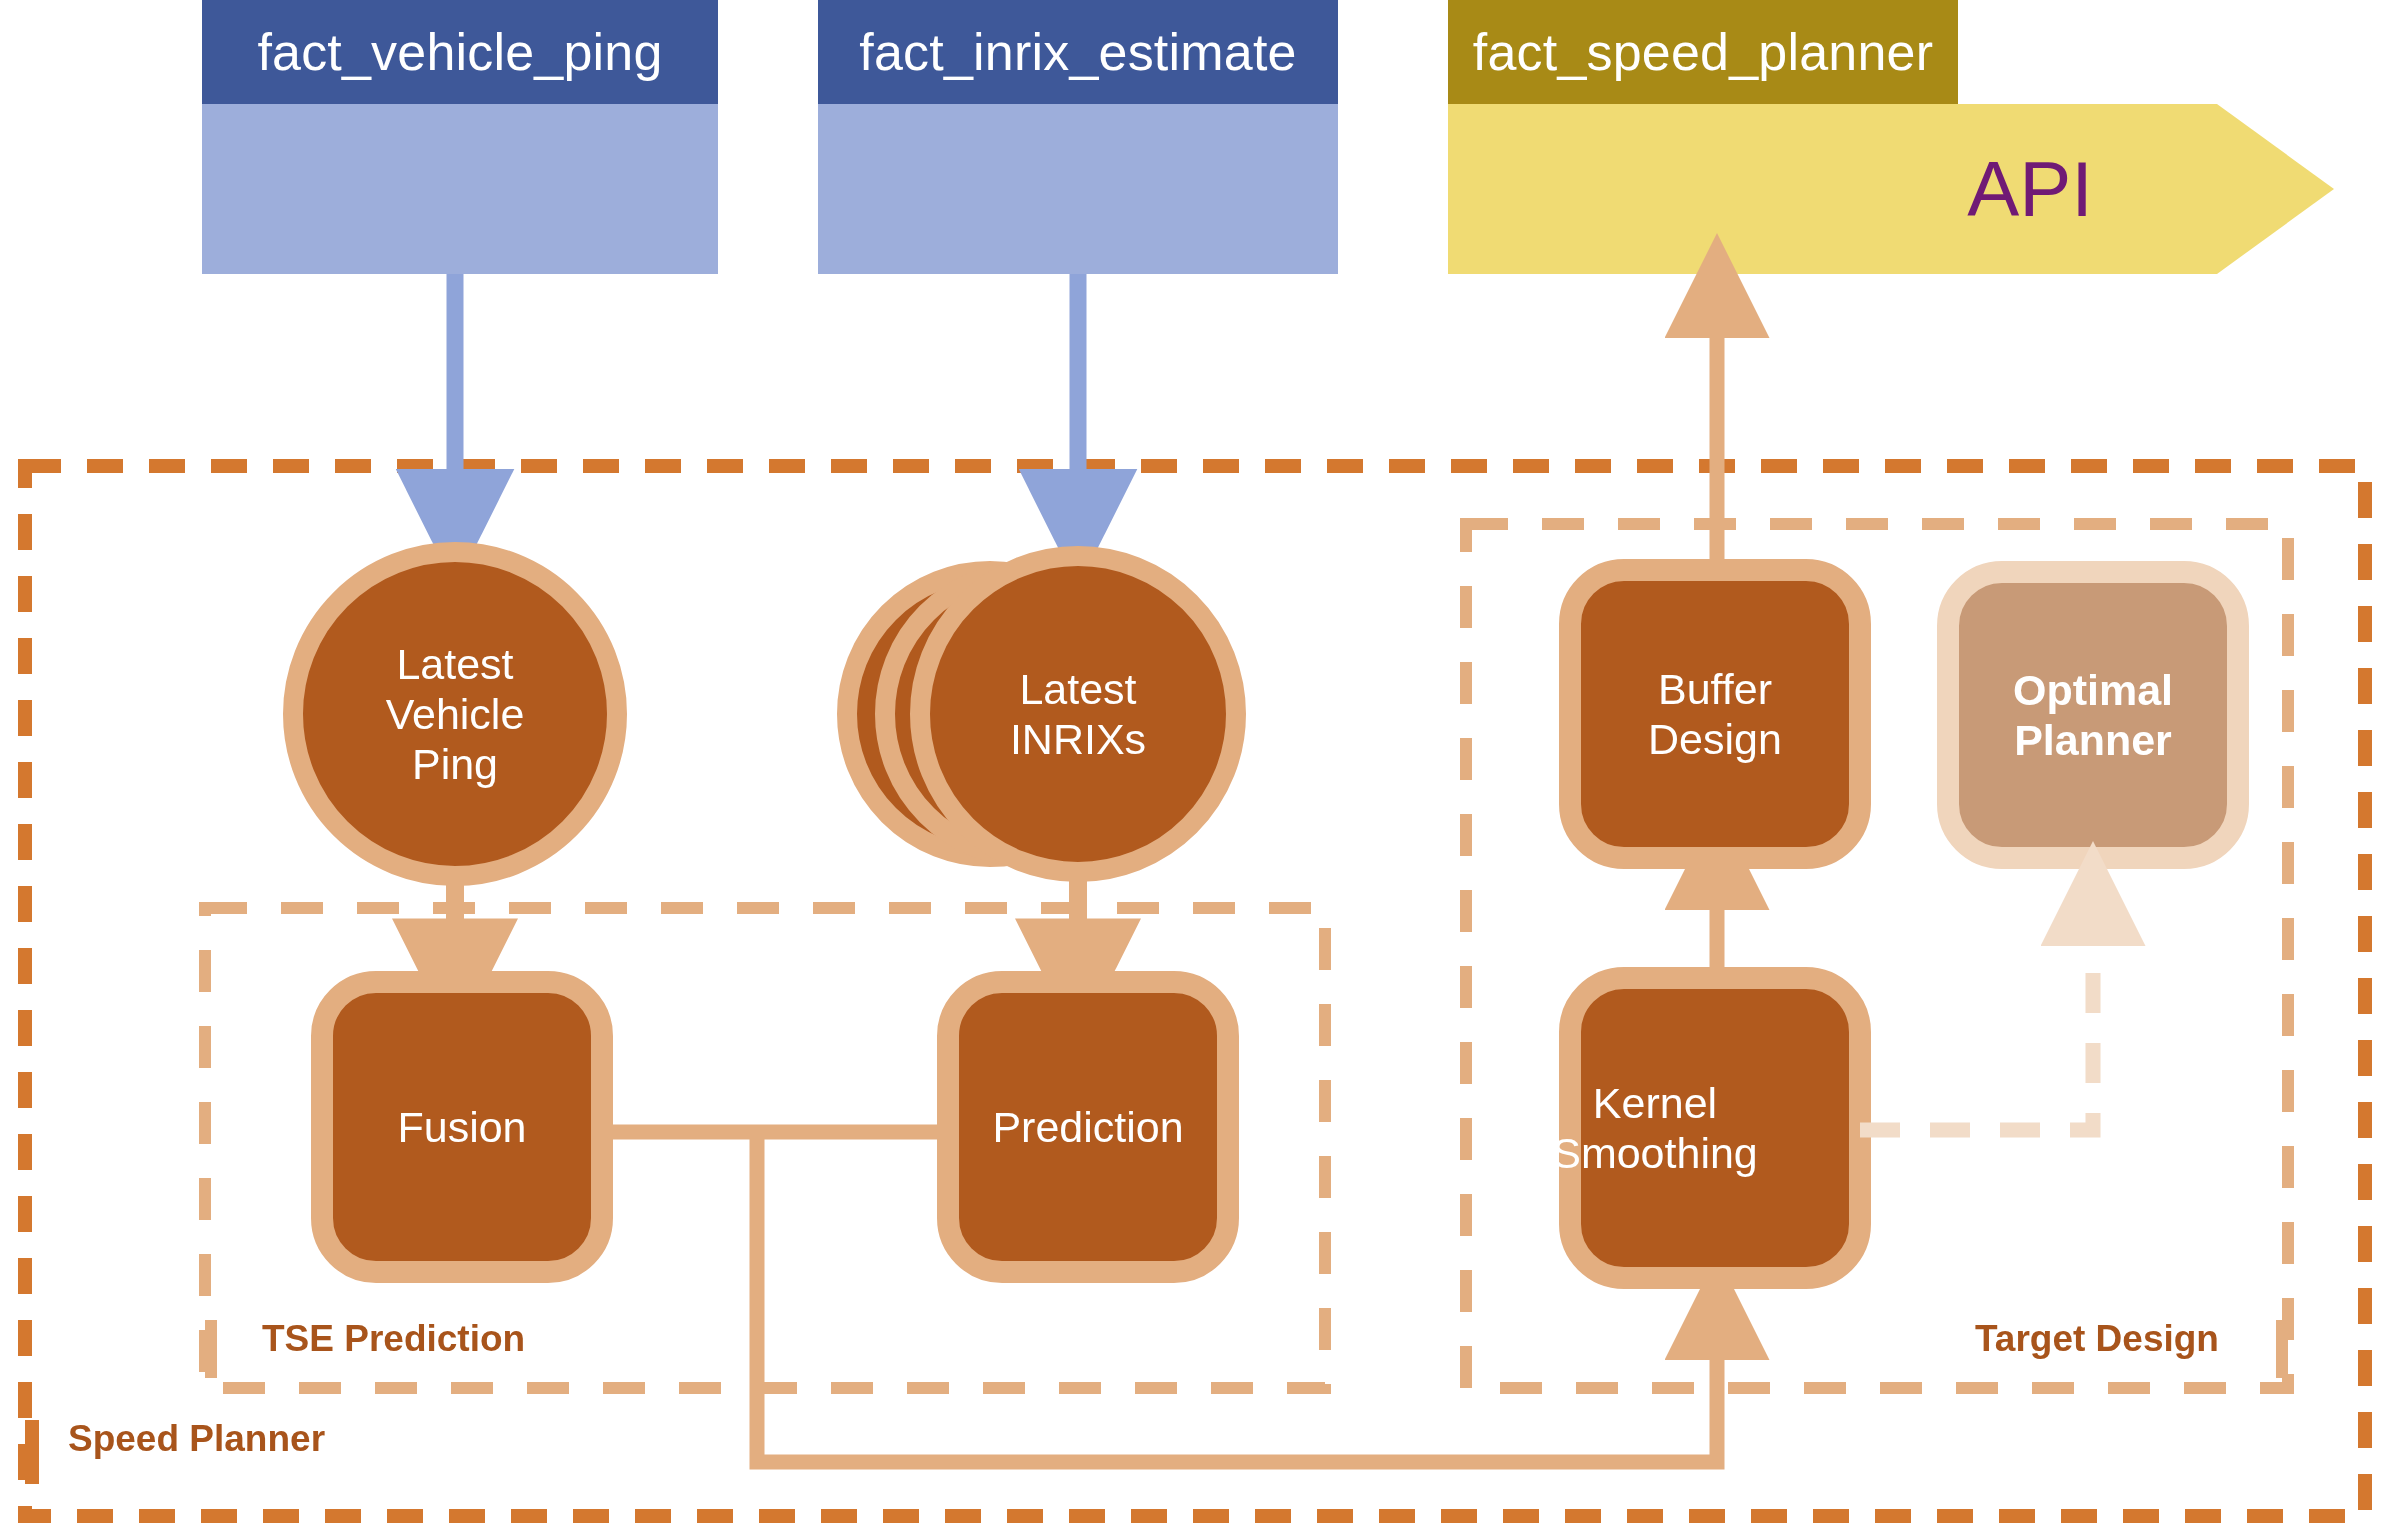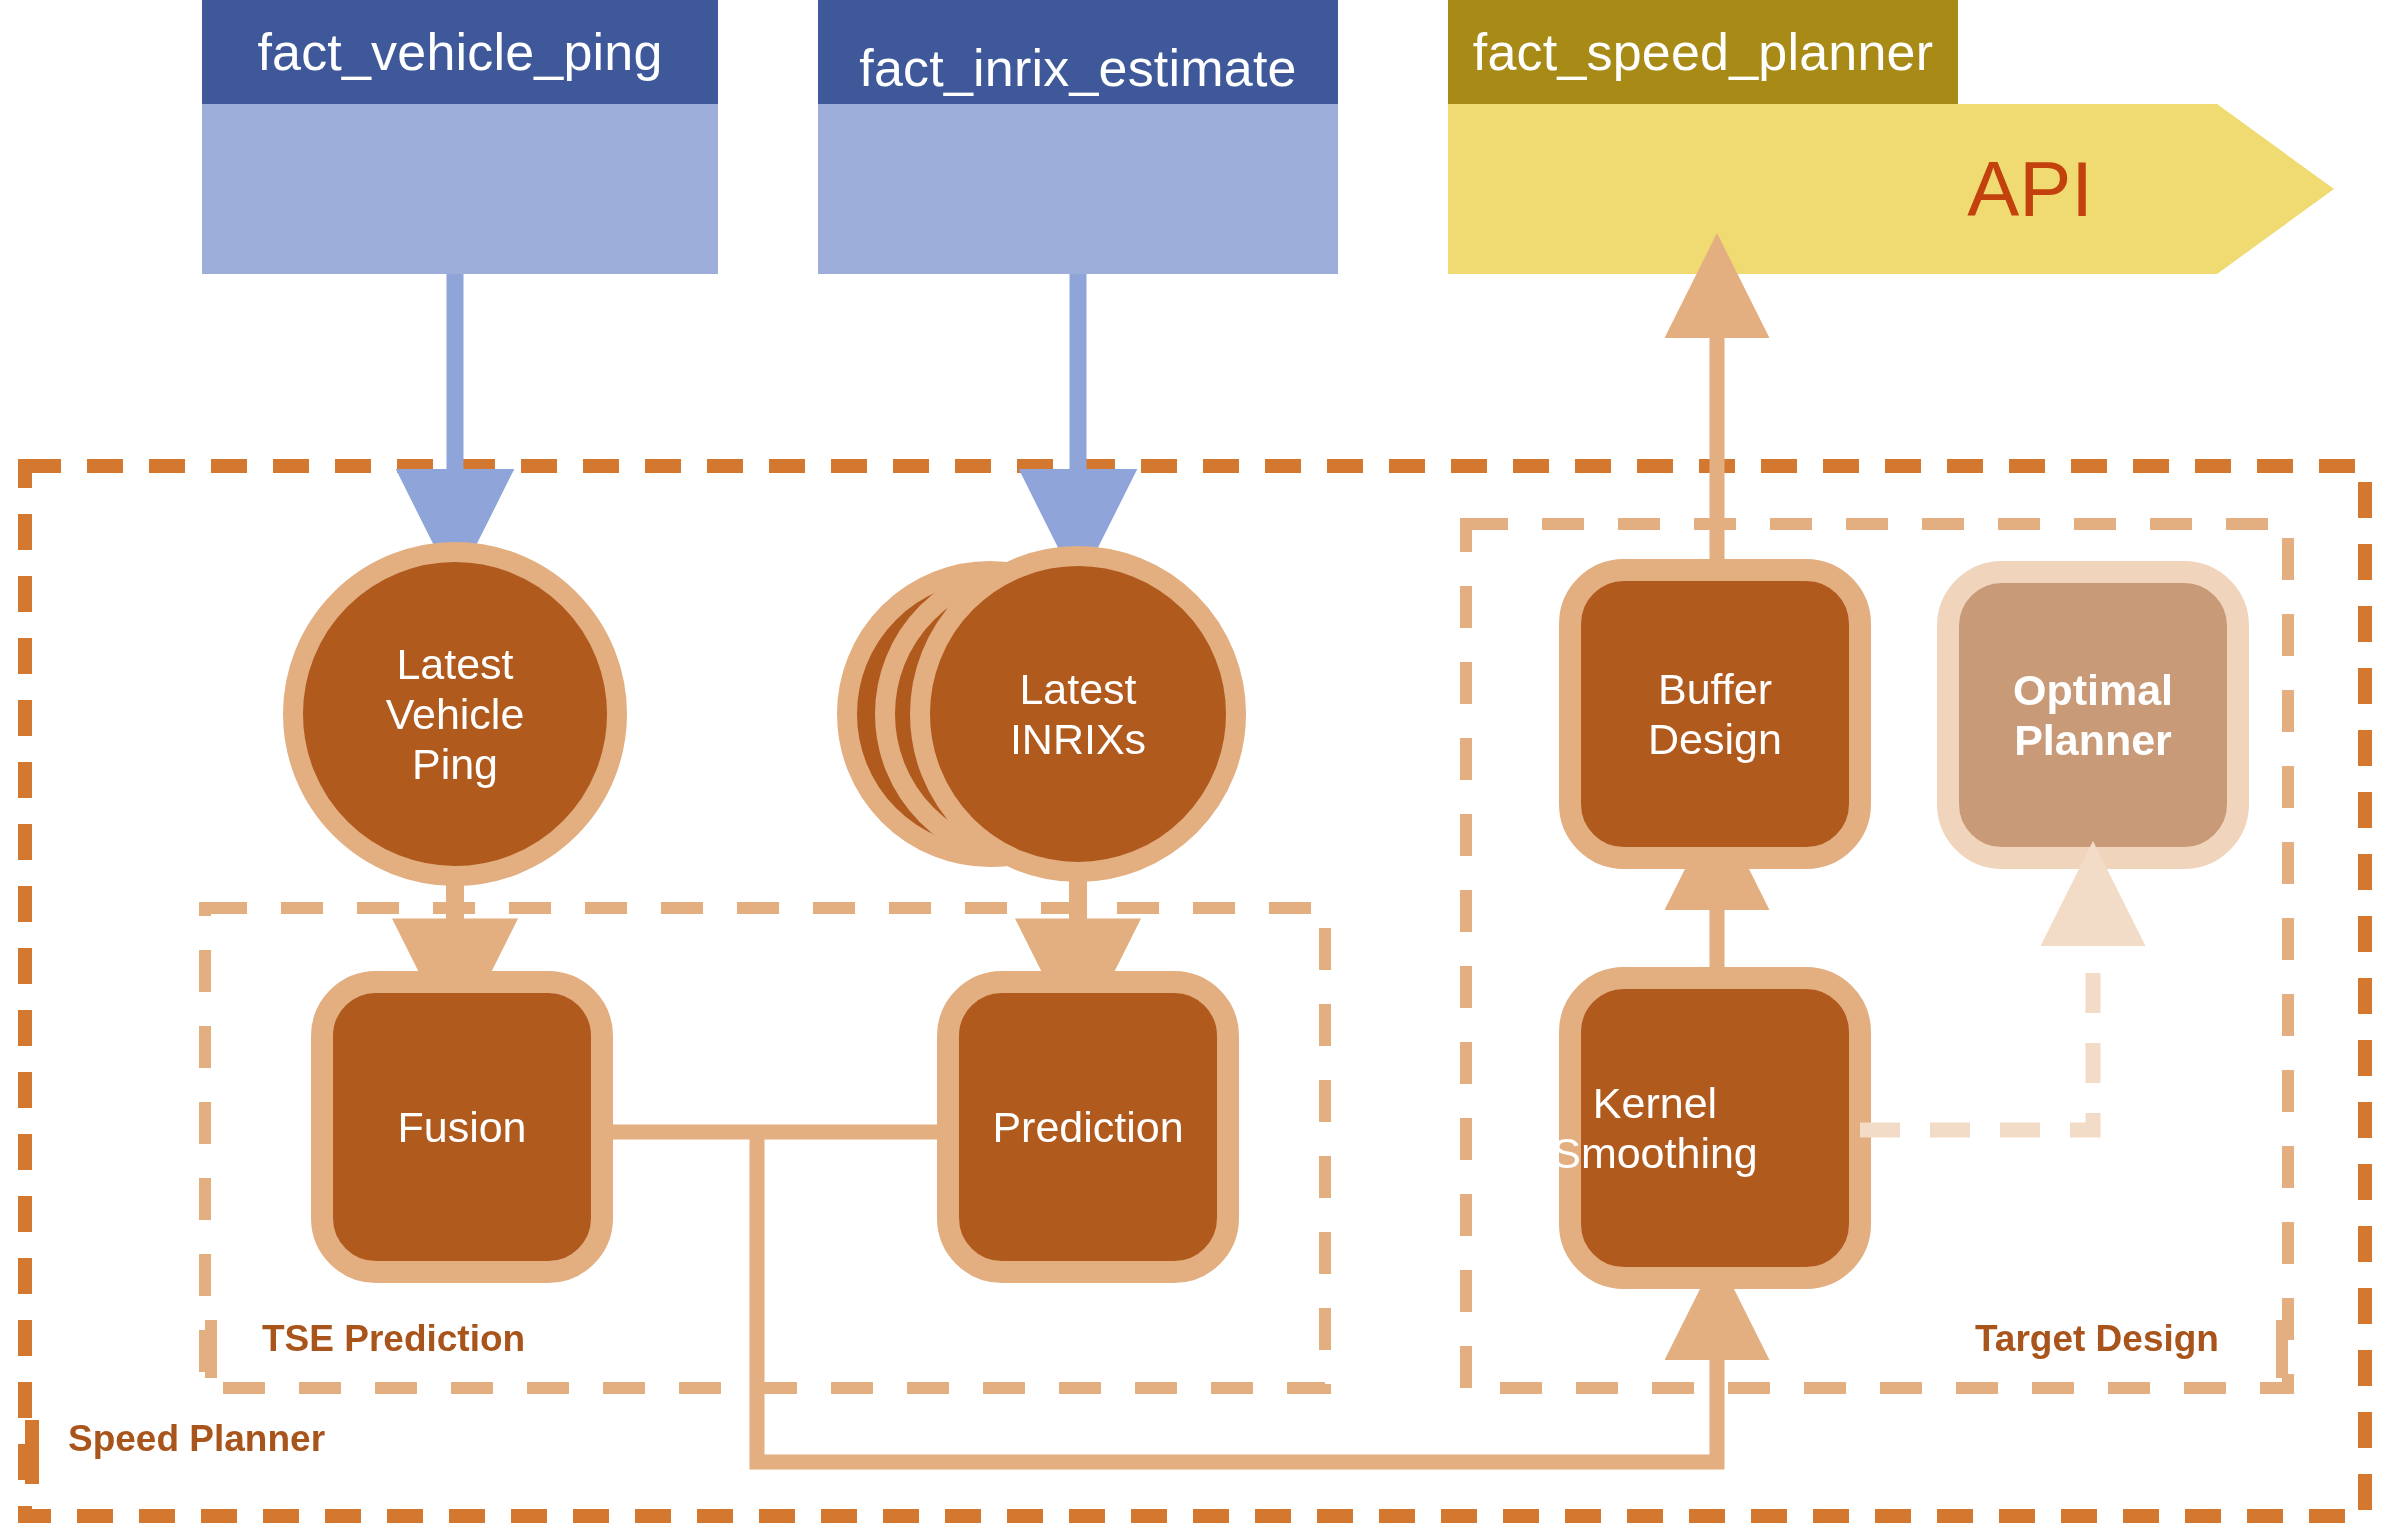--- a/index.html
+++ b/index.html
@@ -3,21 +3,21 @@
 <meta charset="utf-8">
 <style>
   html,body{margin:0;padding:0;background:#ffffff;}
   body{font-family:"Liberation Sans",sans-serif;}
   #stage{position:relative;width:2386px;height:1534px;background:#ffffff;overflow:hidden;}
   #svgroot{position:absolute;left:0;top:0;width:2386px;height:1534px;}
   .lbl{position:absolute;display:flex;align-items:center;justify-content:center;
        text-align:center;color:#ffffff;pointer-events:none;}
   .tbl-title{font-size:52px;letter-spacing:.2px;}
   .node-txt{font-size:43px;line-height:1.17;}
-  .api-txt{font-size:78px;color:#c2410c;}
+  .api-txt{font-size:78px;color:#701a75;}
   .grp-txt{position:absolute;font-size:37px;font-weight:bold;color:#A8541B;white-space:nowrap;}
   .faded{color:#ffffff;}
 </style>
 </head>
 <body>
 
 <div id="stage">
 
   <svg id="svgroot" viewBox="0 0 2386 1534" xmlns="http://www.w3.org/2000/svg">
     <defs>
@@ -87,21 +87,21 @@
 
     <path d="M1860,1130 L2093,1130 L2093,898" fill="none" stroke="#F2DCC8" stroke-width="15" stroke-dasharray="40 30" marker-end="url(#mk-faded)"></path>
 
     <rect x="25" y="1420" width="14" height="64" fill="#D4782F"></rect>
     <rect x="205" y="1320" width="12" height="58" fill="#E3AE80"></rect>
     <rect x="2276" y="1320" width="12" height="58" fill="#E3AE80"></rect>
   </svg>
 
   <div class="lbl tbl-title" style="left:202px;top:0px;width:516px;height:104px;">fact_vehicle_ping</div>
 
-  <div class="lbl tbl-title" style="left:818px;top:16px;width:520px;height:104px;">fact_inrix_estimate</div>
+  <div class="lbl tbl-title" style="left:818px;top:0px;width:520px;height:104px;">fact_inrix_estimate</div>
 
   <div class="lbl tbl-title" style="left:1448px;top:0px;width:510px;height:104px;">fact_speed_planner</div>
 
   <div class="lbl api-txt" style="left:1880px;top:104px;width:300px;height:170px;">API</div>
 
   <div class="lbl node-txt" style="left:293px;top:552px;width:324px;height:324px;white-space:pre;">Latest
 Vehicle
 Ping</div>
 
   <div class="lbl node-txt" style="left:920px;top:556px;width:316px;height:316px;white-space:pre;">Latest

